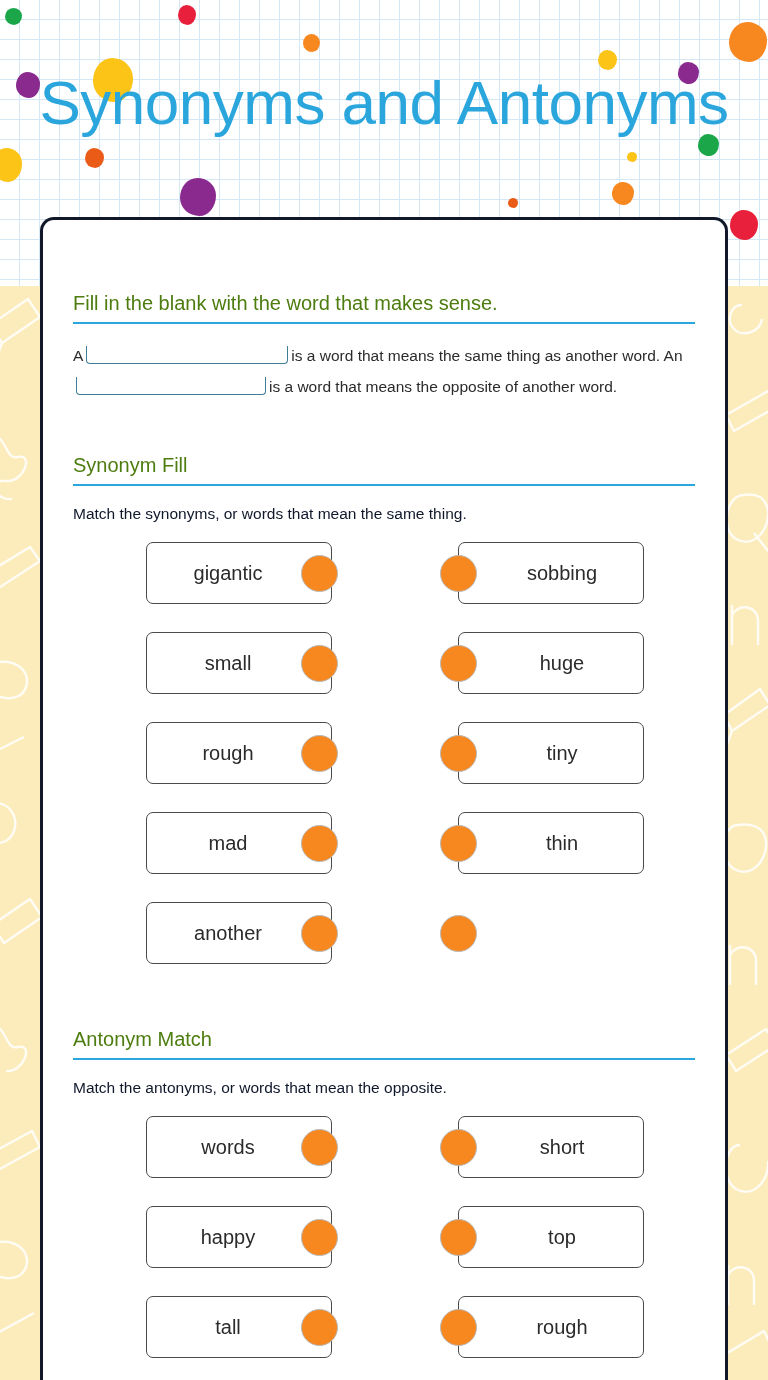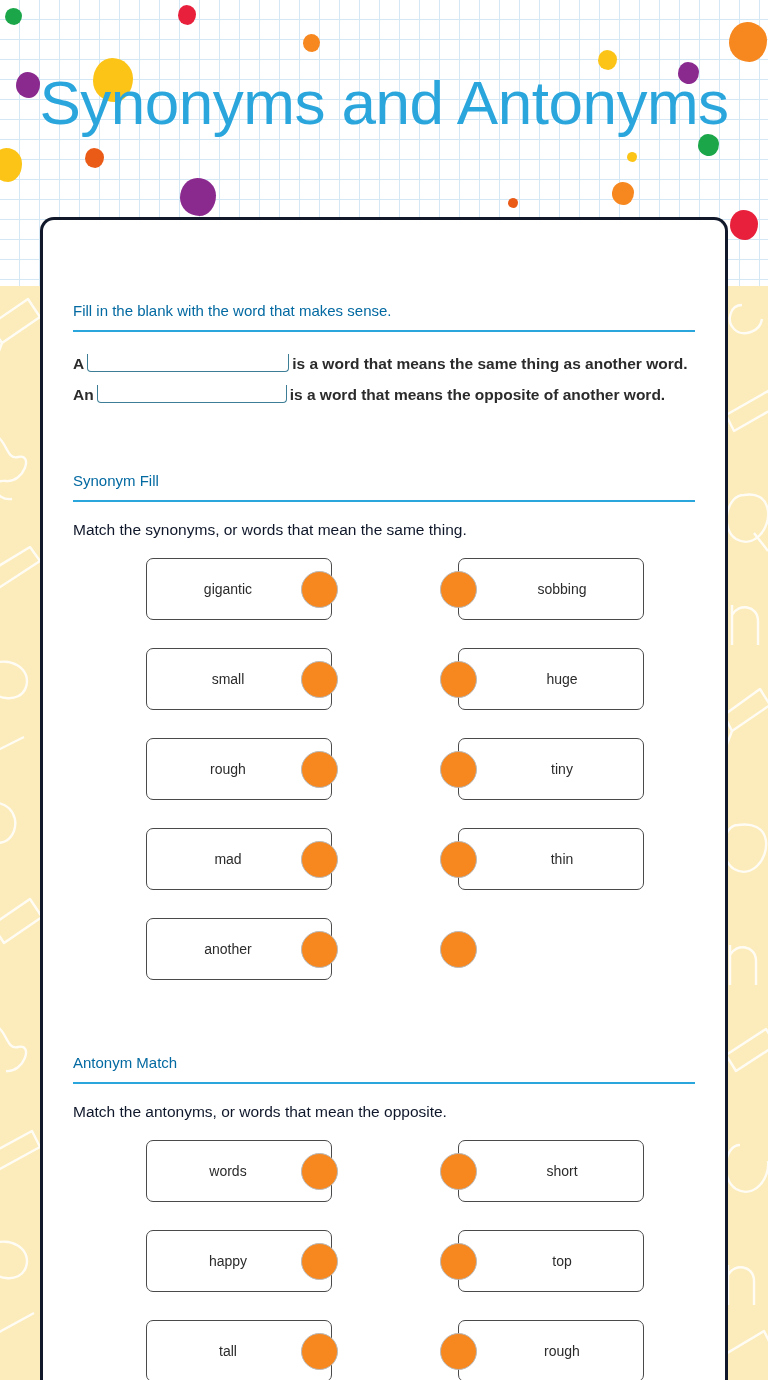--- a/index.html
+++ b/index.html
@@ -88,39 +88,38 @@
     border-radius: 14px 14px 0 0;
     box-sizing: border-box;
     overflow: hidden;
   }
   .panel-inner {
     padding: 70px 30px 0 30px;
   }
 
   
   .section-head {
-    font-size: 15px;
+    font-size: 20px;
     font-weight: 400;
-    color: #0369a1;
+    color: #4d7c0f;
     line-height: 26px;
-    margin: 8px 0 6px 0;
+    margin: 0 0 6px 0;
   }
   .section-rule {
     height: 2px;
     background: #2ba6dd;
     width: 100%;
     margin-bottom: 16px;
   }
 
   
   .para {
     font-size: 15.5px;
     line-height: 31px;
     color: #2b2b2b;
-    font-weight: bold;
   }
   .blank {
     display: inline-block;
     width: 200px;
     height: 17px;
     border-bottom: 1.6px solid #3d7e96;
     border-left: 1.6px solid #3d7e96;
     border-right: 1.6px solid #3d7e96;
     border-radius: 0 0 4px 4px;
     vertical-align: -3px;
@@ -149,21 +148,21 @@
     border-radius: 7px;
     background: #ffffff;
     box-sizing: border-box;
     display: flex;
     align-items: center;
     justify-content: center;
   }
   .card-left  { left: 73px; }
   .card-right { left: 385px; }
   .card-word {
-    font-size: 14px;
+    font-size: 20px;
     color: #2b2b2b;
     line-height: 20px;
   }
   .card-right .card-word { transform: translateX(11px); }
   .card-left  .card-word { transform: translateX(-11px); }
   .dot {
     position: absolute;
     top: 13px;
     width: 37px;
     height: 37px;

